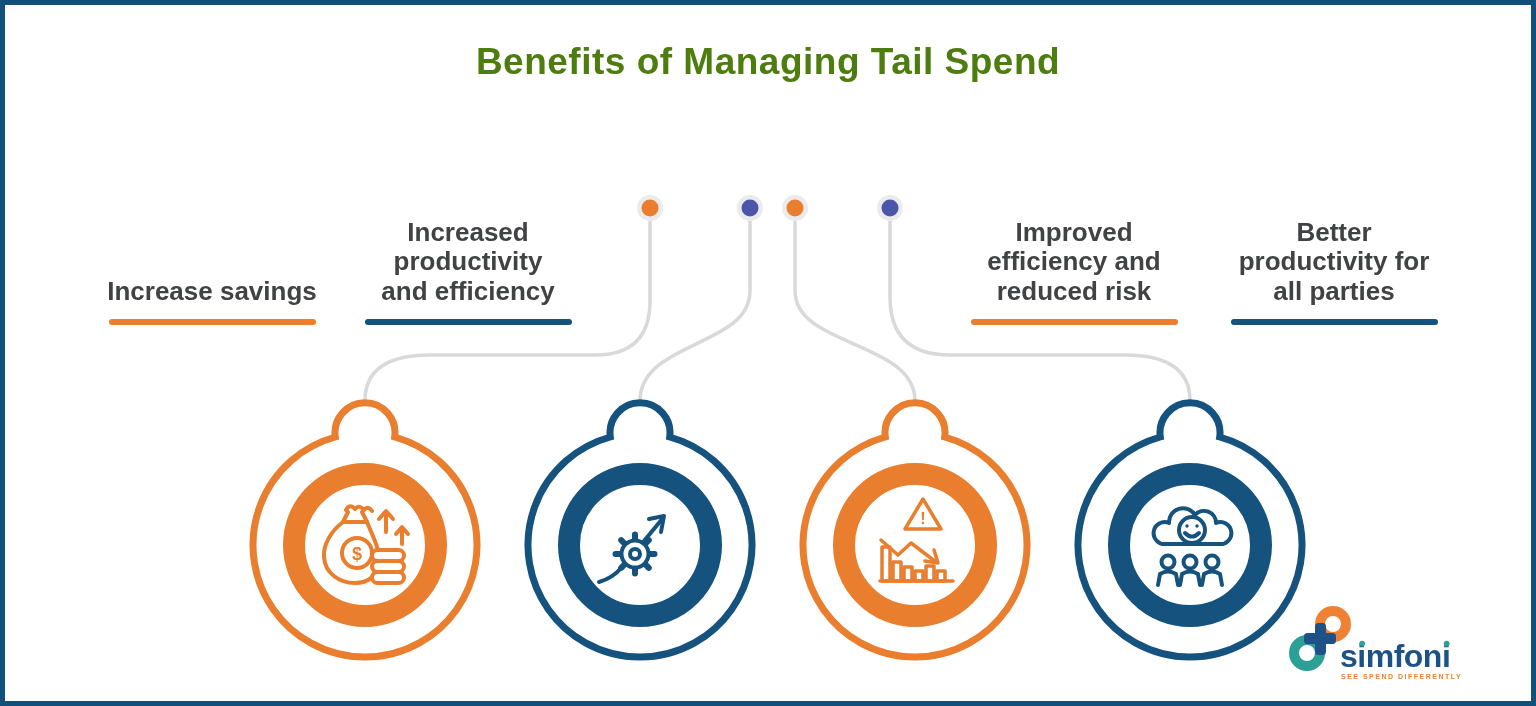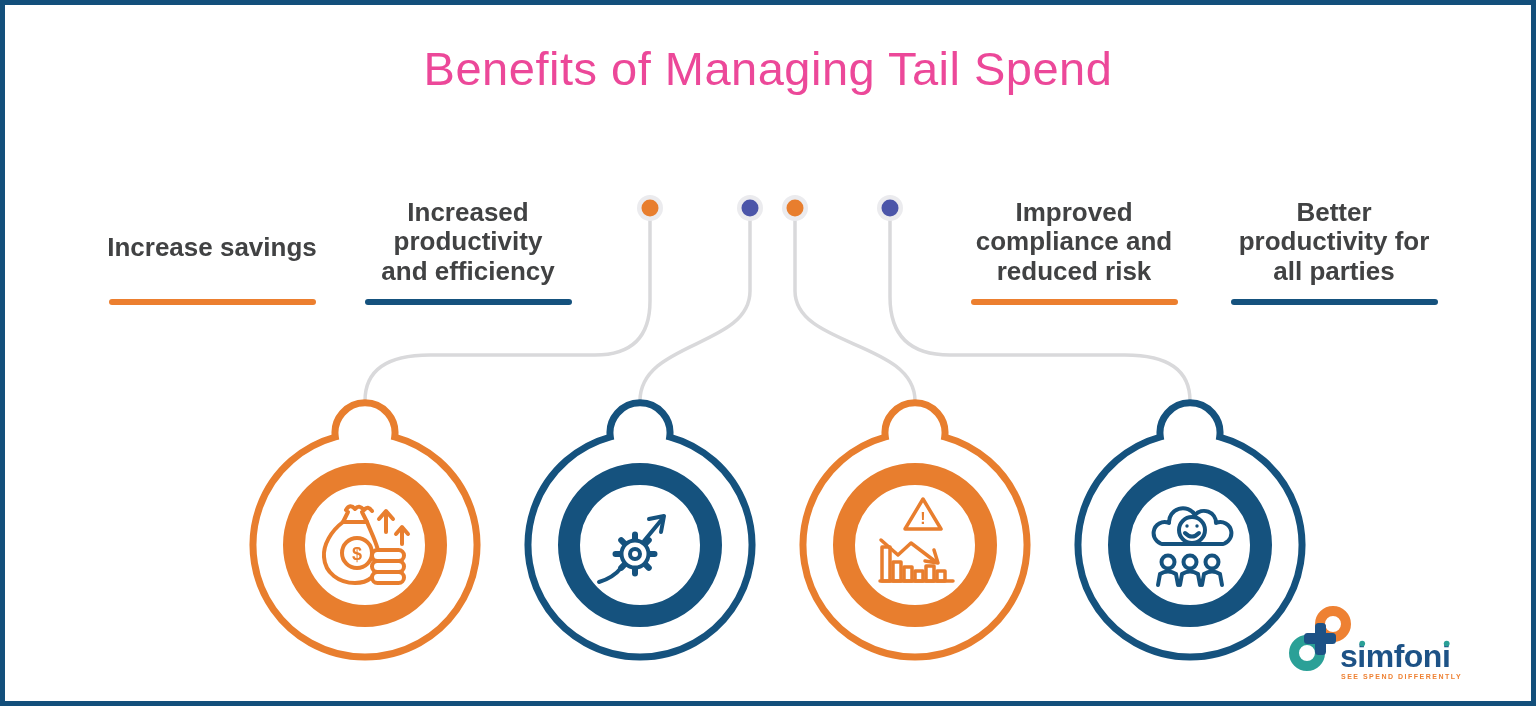--- a/index.html
+++ b/index.html
@@ -8,39 +8,39 @@
     width:1536px;height:706px;
     box-sizing:border-box;
     border:5px solid #134F7B;
     background:#ffffff;
     font-family:"Liberation Sans", sans-serif;
     overflow:hidden;
   }
   .title{
     position:absolute;top:36px;left:0;right:0;
     text-align:center;
-    font-size:47px;font-weight:400;
-    color:#ec4899;letter-spacing:0.5px;
+    font-size:37px;font-weight:700;
+    color:#4d7c0f;letter-spacing:0.5px;
   }
   .benefit-label{
-    position:absolute;top:188px;height:112px;width:240px;
+    position:absolute;top:208px;height:112px;width:240px;
     display:flex;flex-direction:column;justify-content:flex-end;align-items:center;
   }
   .benefit-label .txt{
     white-space:pre-line;
     text-align:center;
     font-size:26px;font-weight:700;line-height:1.13;
     color:#414243;
   }
   .benefit-label .rule{
     width:207px;height:6px;border-radius:3px;margin-top:13px;
   }
   .rule.orange{background:#EC7F2F;}
   .rule.navy{background:#15527E;}
-  .pos-b1{left:87px;gap:24px;}
+  .pos-b1{left:87px;}
   .pos-b2{left:343px;}
   .pos-b3{left:949px;}
   .pos-b4{left:1209px;}
   .graphic{position:absolute;left:0;top:0;}
   .logo{position:absolute;left:1280px;top:592px;width:180px;height:104px;}
 </style>
 </head>
 <body>
 
 <div class="canvas">
@@ -52,21 +52,21 @@
     <div class="rule orange"></div>
   </div>
   <div class="benefit-label pos-b2">
     <div class="txt">Increased
 productivity
 and efficiency</div>
     <div class="rule navy"></div>
   </div>
   <div class="benefit-label pos-b3">
     <div class="txt">Improved
-compliance and
+efficiency and
 reduced risk</div>
     <div class="rule orange"></div>
   </div>
   <div class="benefit-label pos-b4">
     <div class="txt">Better
 productivity for
 all parties</div>
     <div class="rule navy"></div>
   </div>
 

